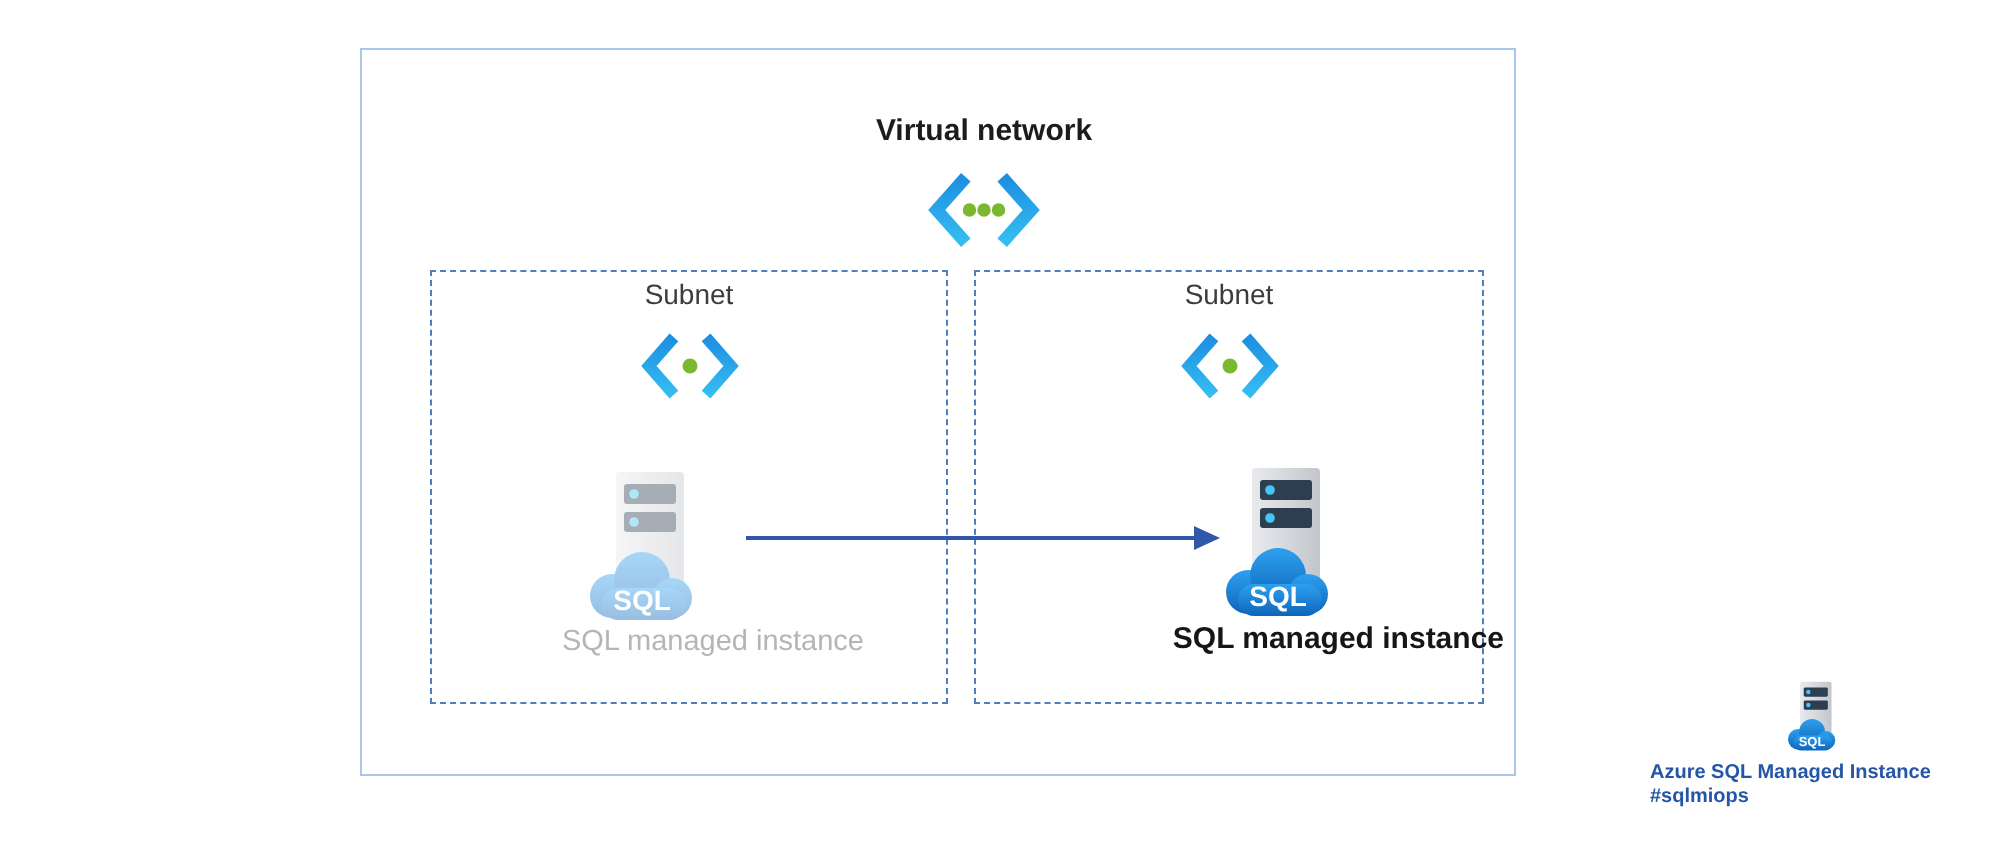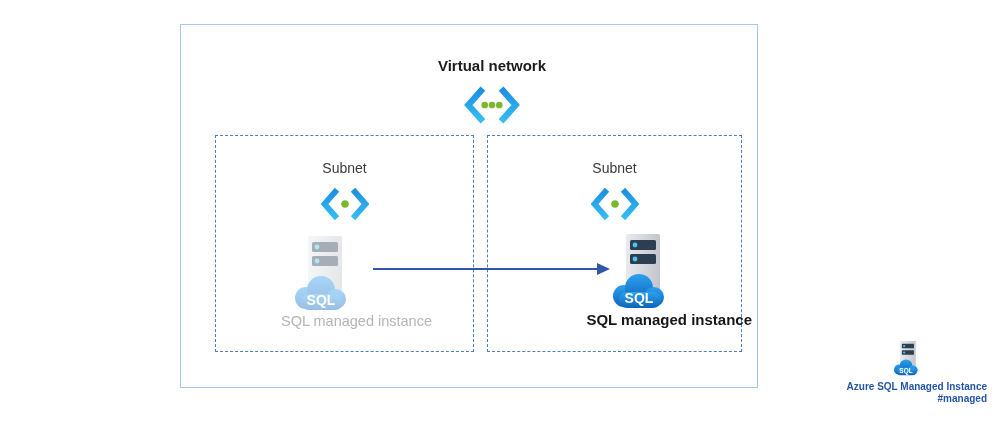--- a/index.html
+++ b/index.html
@@ -25,32 +25,32 @@
     text-align: center;
     font-size: 15px; font-weight: 700; color: #1c1c1c;
   }
   .vnet-icon { position: absolute; left: 462px; top: 84px; width: 60px; height: 42px; }
   .subnet-box {
     position: absolute;
     border: 1px dashed #4d7ebd;
   }
   .subnet-box.left  { left: 215px; top: 135px; width: 259px; height: 217px; }
   .subnet-box.right { left: 487px; top: 135px; width: 255px; height: 217px; }
-  .subnet-label { margin-top: 24px; text-align: center; font-size: 14px; color: #3c3c3c; }
+  .subnet-label { margin-top: 3px; text-align: center; font-size: 14px; color: #3c3c3c; }
   .subnet-icon { display: block; margin: 10px auto 0; width: 50px; height: 36px; }
   .sqlmi { position: absolute; }
   .sqlmi svg { width: 100%; height: 100%; display: block; }
   .sqlmi.source { left: 291px; top: 234px; width: 62px; height: 82px; }
   .sqlmi.source svg { opacity: .42; }
   .sqlmi.target { left: 609px; top: 232px; width: 62px; height: 82px; }
   .mi-label { position: absolute; text-align: right; white-space: nowrap; }
   .mi-label.source { left: 212px; top: 313px; width: 220px; font-size: 14.5px; color: #b5b5b5; }
   .mi-label.target { left: 528px; top: 311px; width: 224px; font-size: 15px; font-weight: 700; color: #161616; }
   .arrow-svg { position: absolute; left: 372px; top: 259px; width: 240px; height: 20px; }
-  .badge { position: absolute; left: 825px; top: 340px; width: 162px; text-align: right; }
+  .badge { position: absolute; left: 825px; top: 340px; width: 162px; text-align: left; }
   .badge-icon { display: block; margin: 0 auto; width: 29px; height: 38px; }
   .badge-title, .badge-tag {
     font-size: 10px; font-weight: 700; color: #2456a8; line-height: 12px;
   }
   .badge-title { margin-top: 3px; }
   svg text { font-family: "Liberation Sans", sans-serif; }
 </style>
 </head>
 <body>
 
@@ -154,16 +154,16 @@
       <circle cx="26" cy="27" r="2.4" fill="#45c6f4"></circle>
       <g fill="url(#cloudGrad)">
         <circle cx="15" cy="64" r="11"></circle>
         <circle cx="30" cy="56" r="14"></circle>
         <circle cx="45" cy="65" r="10"></circle>
         <rect x="10" y="60" width="42" height="16" rx="8"></rect>
       </g>
       <text x="30" y="71" text-anchor="middle" font-size="14" font-weight="bold" fill="#ffffff">SQL</text>
     </svg>
     <div class="badge-title">Azure SQL Managed Instance</div>
-    <div class="badge-tag">#managed</div>
+    <div class="badge-tag">#sqlmiops</div>
   </div>
 
 </div>
 
 </body></html>

